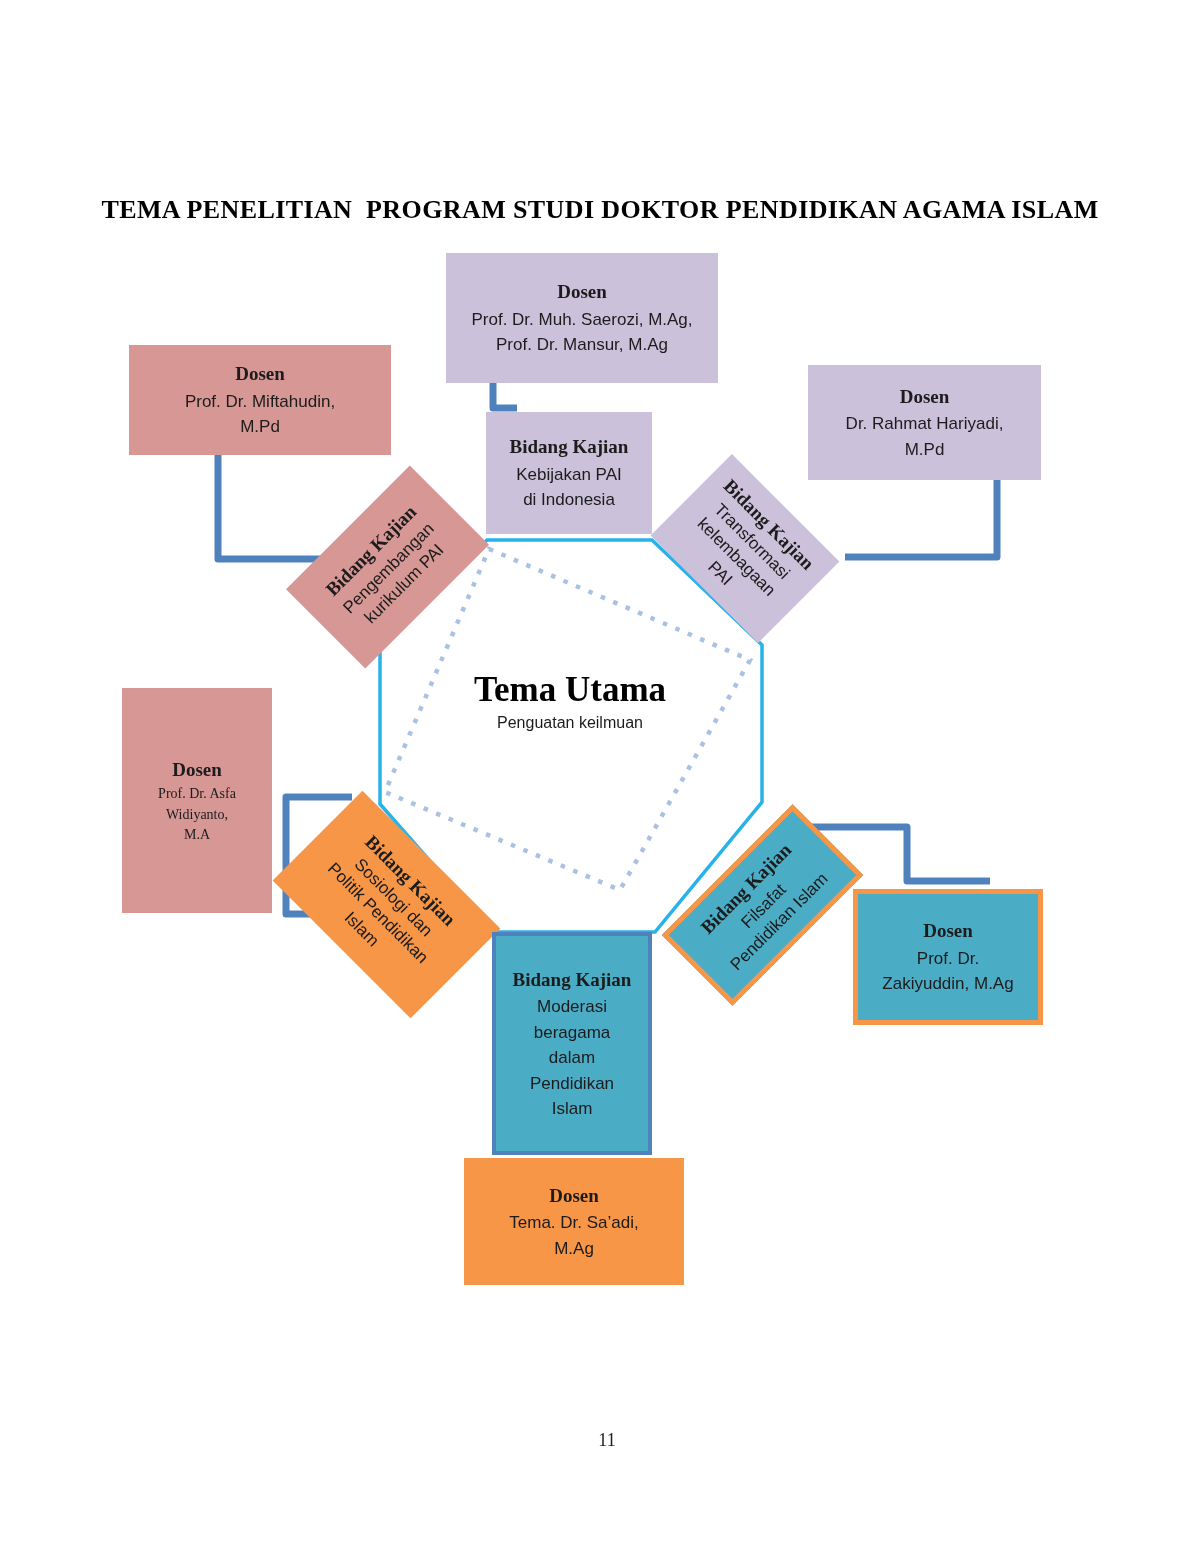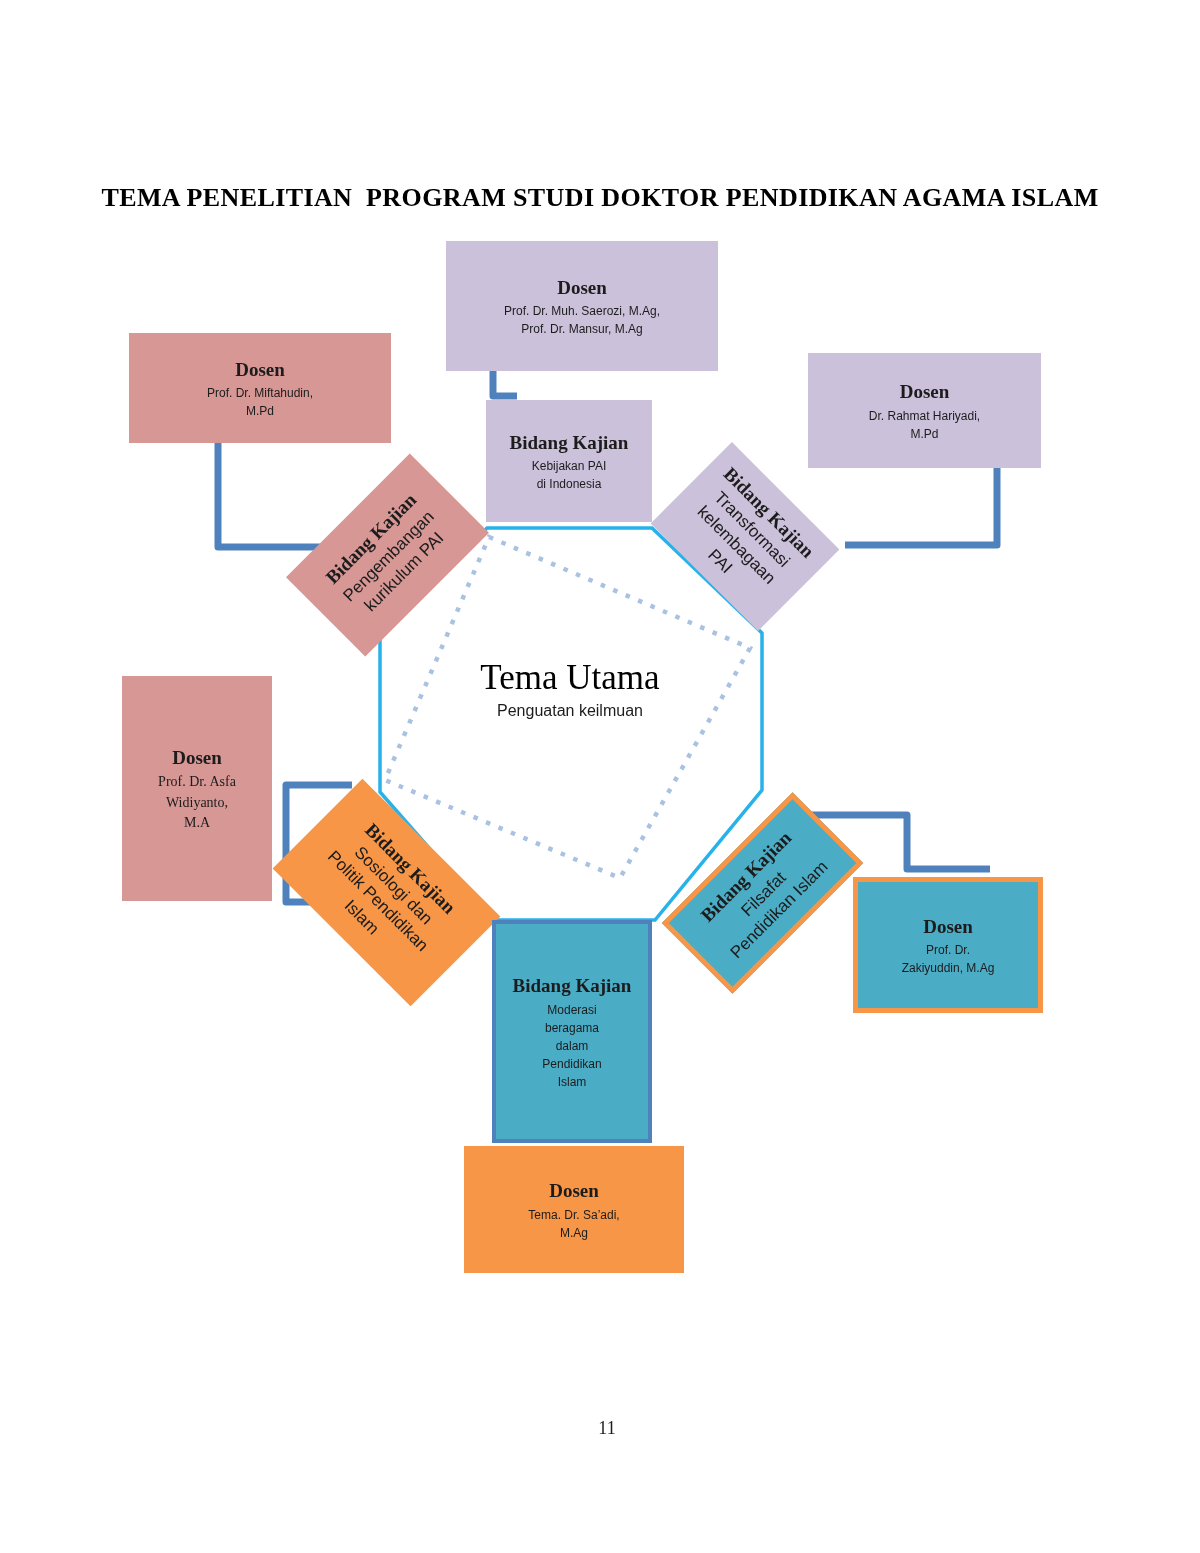--- a/index.html
+++ b/index.html
@@ -1,54 +1,54 @@
 <!DOCTYPE html>
 <html><head>
 <meta charset="utf-8">
 <style>
   * { margin:0; padding:0; box-sizing:border-box; }
   html,body { background:#ffffff; }
   body {
     width:1200px; height:1553px; position:relative;
     font-family:"Liberation Serif", serif; color:#111;
   }
-  .page { position:absolute; inset:0; background:#fff; overflow:hidden; }
+  .page { position:absolute; inset:0; background:#fff; overflow:hidden;margin-top:12px; }
 
   .doc-title {
     position:absolute; top:183px; left:0; width:1200px;
     text-align:center; font-weight:bold; font-size:26px;
     letter-spacing:0.4px; white-space:pre; color:#000;
     font-family:"Liberation Serif", serif;
   }
 
   svg.overlay { position:absolute; left:0; top:0; z-index:1; }
 
   .node {
     position:absolute; z-index:2;
     display:flex; flex-direction:column; justify-content:center; align-items:center;
     text-align:center; color:#1c1c1c;
   }
   .heading { font-family:"Liberation Serif", serif; font-weight:bold; font-size:19px; line-height:1.5; }
-  .line    { font-family:"Liberation Sans", sans-serif; font-size:12px; line-height:1.5; }
+  .line    { font-family:"Liberation Sans", sans-serif; font-size:17px; line-height:1.5; }
   .serif-lines .line { font-family:"Liberation Serif", serif; font-size:14px; line-height:1.45; }
 
   .rot45  { transform:rotate(45deg); }
   .rotm45 { transform:rotate(-45deg); }
   .rot45 .line, .rotm45 .line { line-height:1.32; font-size:17px; }
   .rot45 .heading, .rotm45 .heading { line-height:1.38; }
 
   .salmon    { background:#d69795; }
   .lavender  { background:#cbc1da; }
   .orange-bg { background:#f79646; }
   .teal      { background:#4bacc6; }
   .border-orange { border:5px solid #f79646; }
   .border-blue   { border:4px solid #4f81bd; }
 
   .center-text { position:absolute; left:410px; top:656px; width:320px; text-align:center; z-index:3; }
-  .center-title { font-family:"Liberation Serif", serif; font-weight:normal; font-size:35px; line-height:1.25; color:#000; }
+  .center-title { font-family:"Liberation Serif", serif; font-weight:bold; font-size:35px; line-height:1.25; color:#000; }
   .center-line  { font-family:Liberation Sans, sans-serif; font-size:16px; line-height:1.33; color:#1c1c1c; }
 
   .page-number { position:absolute; top:1418px; left:7px; width:1200px; text-align:center; font-size:18px; color:#1c1c1c; }
 </style>
 </head>
 <body>
 
 <div class="page">
 
   <div class="doc-title">TEMA PENELITIAN  PROGRAM STUDI DOKTOR PENDIDIKAN AGAMA ISLAM</div>

